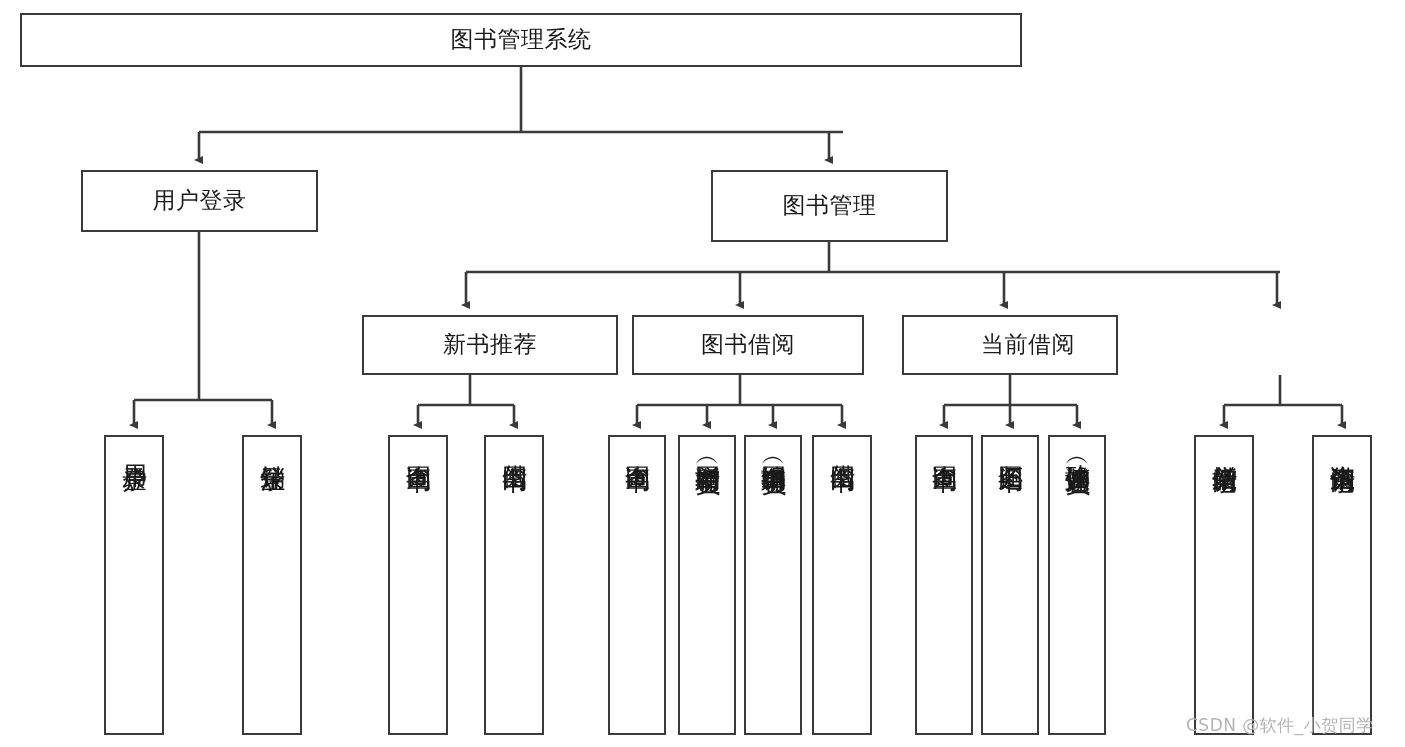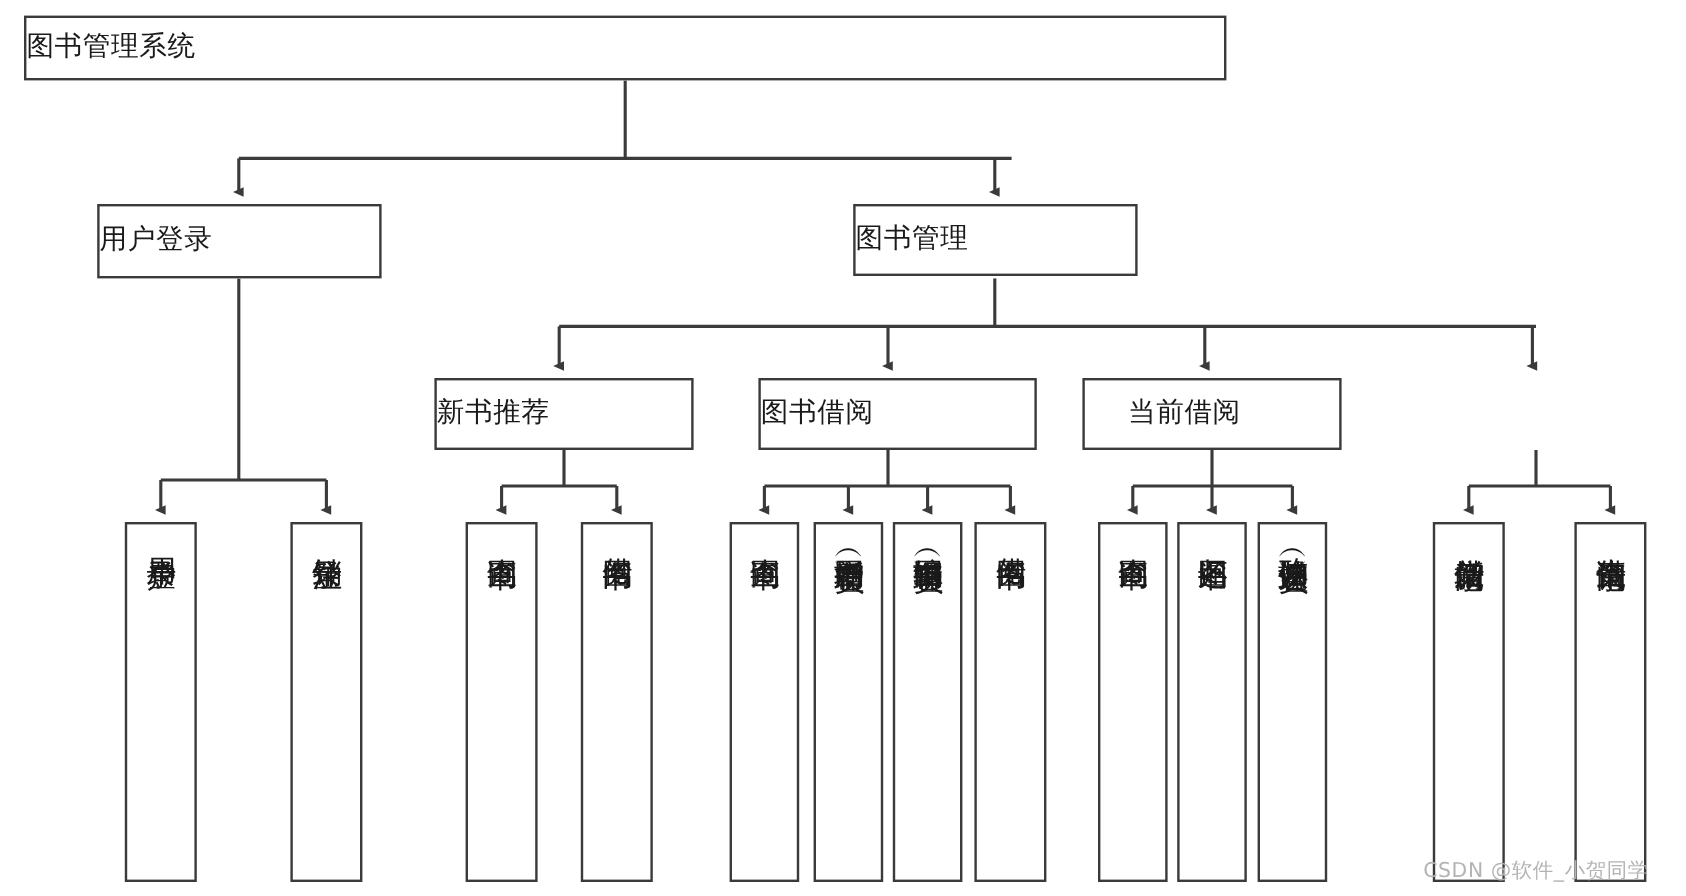--- a/index.html
+++ b/index.html
@@ -25,20 +25,21 @@
     height: 747px;
     pointer-events: none;
   }
   .node {
     position: absolute;
     box-sizing: border-box;
     background: #ffffff;
     border: 2px solid #3a3a3a;
     display: flex;
     align-items: center;
+    justify-content: center;
     color: #1a1a1a;
   }
   .node .label {
     display: block;
     text-align: center;
     line-height: 1.18;
   }
   
   .node.horiz .label {
     writing-mode: horizontal-tb;
@@ -124,25 +125,25 @@
     </g>
   </svg>
 
   <div class="node horiz" style="left: 20px; top: 13px; width: 1002px; height: 54px;">
     <span class="label">图书管理系统</span>
   </div>
 
   <div class="node horiz" style="left: 81px; top: 170px; width: 237px; height: 62px;">
     <span class="label">用户登录</span>
   </div>
-  <div class="node horiz" style="left: 711px; top: 170px; width: 237px; height: 60px;">
+  <div class="node horiz" style="left: 711px; top: 170px; width: 237px; height: 72px;">
     <span class="label">图书管理</span>
   </div>
 
-  <div class="node horiz" style="left: 362px; top: 315px; width: 216px; height: 60px;">
+  <div class="node horiz" style="left: 362px; top: 315px; width: 256px; height: 60px;">
     <span class="label">新书推荐</span>
   </div>
   <div class="node horiz" style="left: 632px; top: 315px; width: 232px; height: 60px;">
     <span class="label">图书借阅</span>
   </div>
   <div class="node horiz" style="left: 902px; top: 315px; width: 216px; height: 60px; padding-left: 36px;">
     <span class="label">当前借阅</span>
   </div>
 
   <div class="node vert" style="left: 104px; top: 435px; width: 60px; height: 300px;">

